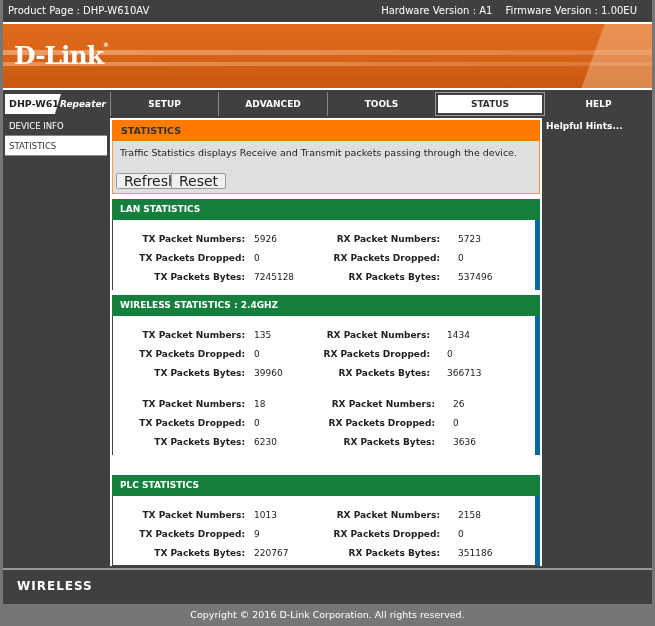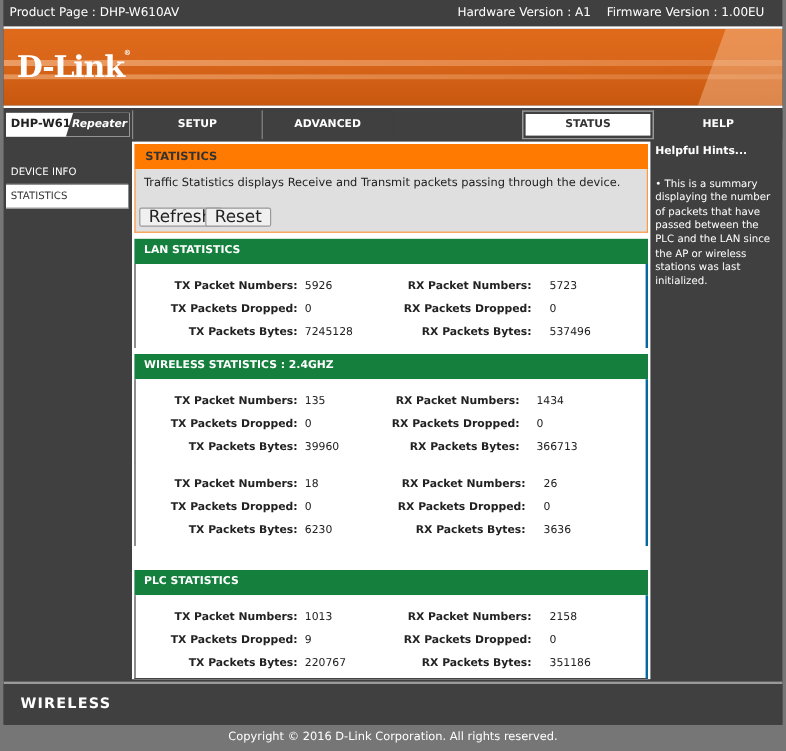--- a/index.html
+++ b/index.html
@@ -14,31 +14,31 @@
   .banner .stripe1 { position: absolute; left: 0; top: 26px; width: 100%; height: 5px; background: linear-gradient(90deg, rgba(255,210,170,0.5), rgba(255,200,160,0.25)); }
   .banner .stripe2 { position: absolute; left: 0; top: 38px; width: 100%; height: 4px; background: linear-gradient(90deg, rgba(255,210,170,0.45), rgba(255,200,160,0.2)); }
   .banner .swoosh { position: absolute; right: -20px; top: -20px; width: 80px; height: 110px; background: rgba(255,220,190,0.35); transform: skewX(-20deg); }
   .logo { position: absolute; left: 11px; top: 17px; color: #fff; font-family: "DejaVu Serif", serif; font-weight: bold; font-size: 25px; letter-spacing: -1px; }
   .logo sup { font-size: 6px; vertical-align: top; }
   .navrow { position: absolute; left: 3px; top: 92px; width: 649px; height: 24px; }
   .model { position: absolute; left: 2px; top: 2px; width: 103px; height: 20px; background: #fff; font-size: 9.5px; font-weight: bold; line-height: 20px; padding-left: 4px; color: #222; }
   .model .rep { position: absolute; right: 0; top: 0; height: 20px; background: #404040; color: #fff; font-style: italic; padding: 0 2px 0 5px; font-size: 9px; clip-path: polygon(6px 0, 100% 0, 100% 100%, 0 100%); }
   .tab { position: absolute; top: 0; height: 24px; background: #404040; color: #fff; font-size: 9px; font-weight: bold; text-align: center; line-height: 24px; border-left: 1px solid #888; }
   .tab.active { background: #fff; color: #333; border: 2px solid #404040; outline: 1px solid #999; top: 1px; height: 22px; line-height: 19px; }
-  .sidebar { position: absolute; left: 5px; top: 134px; width: 102px; }
+  .sidebar { position: absolute; left: 5px; top: 116px; width: 102px; }
   .side-item { height: 20px; font-size: 8.5px; color: #fff; line-height: 20px; padding-left: 4px; border-bottom: 1px solid #888; }
   .side-item.active { background: #fff; color: #333; }
   .main { position: absolute; left: 110px; top: 118px; width: 432px; height: 448px; background: #fff; }
   .stat-head { position: absolute; left: 2px; top: 2px; width: 428px; height: 21px; background: #ff7a00; color: #333; font-weight: bold; font-size: 9.5px; line-height: 22px; padding-left: 9px; }
   .stat-box { position: absolute; left: 2px; top: 23px; width: 428px; height: 53px; background: #dfdfdf; border: 1px solid #ff9a40; border-top: none; }
   .stat-box .desc { position: absolute; left: 7px; top: 6px; font-size: 9.5px; color: #222; }
   .btn { position: absolute; top: 32px; height: 16px; background: #f0f0f0; border: 1px solid #999; border-radius: 2px; font-size: 14px; color: #222; line-height: 14px; padding: 0 7px; font-family: "DejaVu Sans", sans-serif; }
   .section { position: absolute; left: 2px; width: 428px; }
   .section .sh { height: 21px; background: #15803d; color: #fff; font-weight: bold; font-size: 9px; line-height: 21px; padding-left: 8px; }
-  .section .body { position: relative; background: #fff; border-left: 1px solid #444; border-right: 2px solid #0369a1; height: 70px; }
+  .section .body { position: relative; background: #fff; border-left: 1px solid #444; border-right: 5px solid #0369a1; height: 70px; }
   .row { position: absolute; left: 0; width: 100%; height: 14px; font-size: 9px; color: #222; }
   .lbl { position: absolute; text-align: right; font-weight: bold; }
   .val { position: absolute; }
   .hints { position: absolute; left: 544px; top: 118px; width: 108px; height: 448px; color: #fff; font-size: 8.5px; line-height: 11.6px; padding: 3px 3px 0 2px; }
   .hints .ht { font-weight: bold; margin-bottom: 16px; font-size: 9px; }
   .footer-band { position: absolute; left: 3px; top: 568px; width: 649px; height: 36px; background: #404040; border-top: 2px solid #999; }
   .wireless { position: absolute; left: 14px; top: 9px; color: #fff; font-weight: bold; font-size: 12px; letter-spacing: 1px; }
   .copyright { position: absolute; left: 0; top: 604px; width: 655px; height: 22px; text-align: center; color: #fff; font-size: 9.5px; line-height: 22px; }
 </style>
 </head>
@@ -61,20 +61,21 @@
   <div class="logo"><span>D-Link</span><sup>®</sup></div>
 </div>
 
 <div class="navrow">
   <div class="model">
     <span>DHP-W610AV</span>
     <span class="rep">Repeater</span>
   </div>
   <div class="tab" style="left:107px;width:108px;">SETUP</div>
   <div class="tab" style="left:215px;width:109px;">ADVANCED</div>
+  <div class="tab" style="left:324px;width:108px;">TOOLS</div>
   <div class="tab" style="left:541px;width:108px;">HELP</div>
   <div class="tab active" style="left:433px;width:108px;">STATUS</div>
 </div>
 
 <div class="sidebar">
   <div class="side-item">DEVICE INFO</div>
   <div class="side-item active">STATISTICS</div>
 </div>
 
 <div class="main">
@@ -176,20 +177,19 @@
           <span class="val" style="left:141px;">220767</span>
           <span class="lbl" style="right:95px;">RX Packets Bytes:</span>
           <span class="val" style="left:345px;">351186</span>
         </div>
     </div>
   </div>
 </div>
 
 <div class="hints">
   <div class="ht">Helpful Hints...</div>
-  <div>• This is a summary displaying the number of packets that have passed between the PLC and the LAN since the AP or wireless stations was last initialized.</div>
 </div>
 
 <div class="footer-band">
   <div class="wireless">WIRELESS</div>
 </div>
 
 <div class="copyright">Copyright © 2016 D-Link Corporation. All rights reserved.</div>
 
 </body></html>

